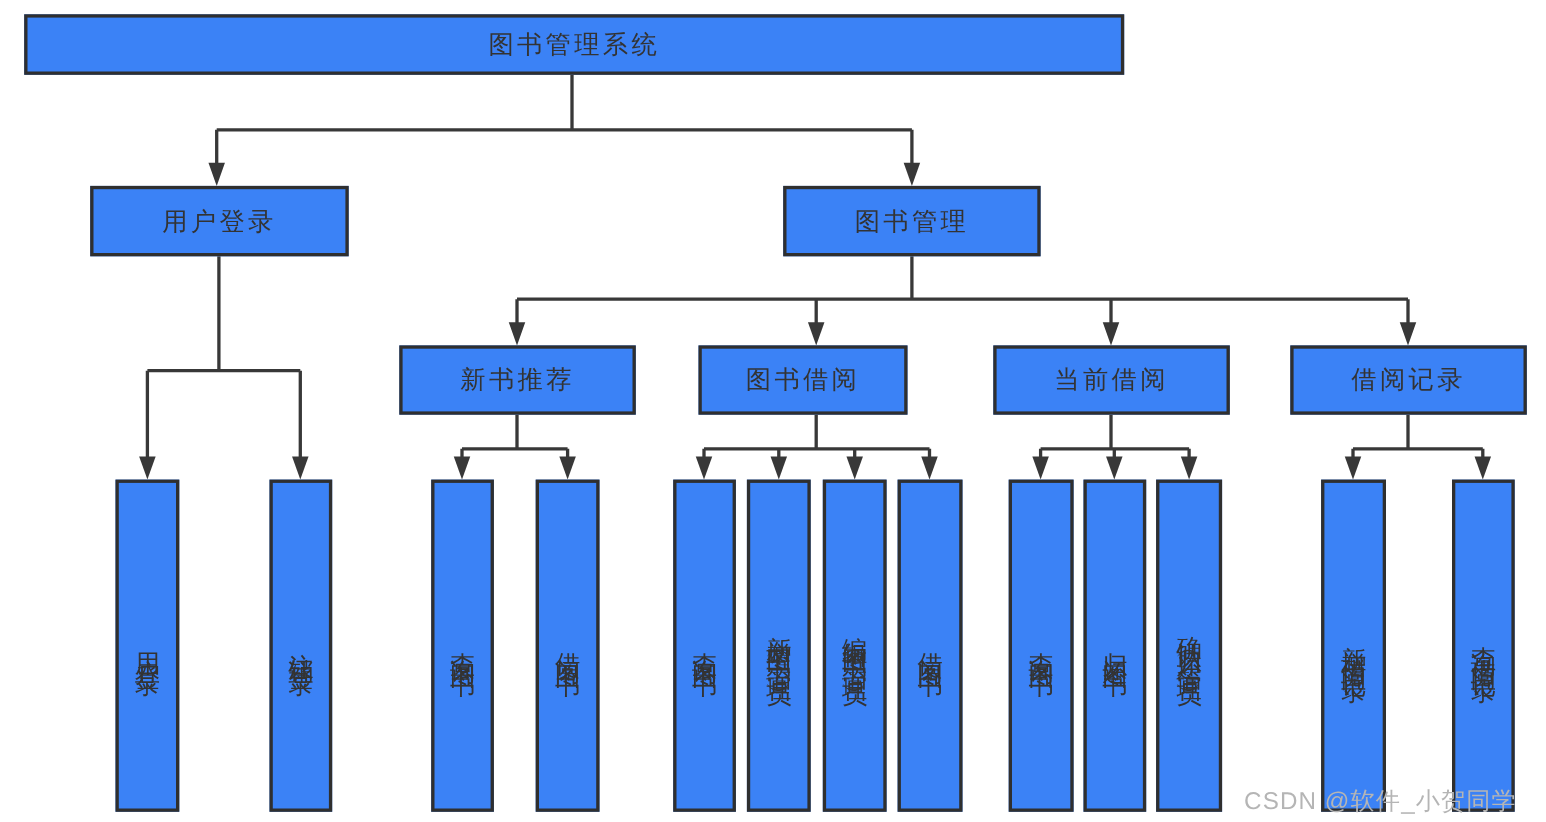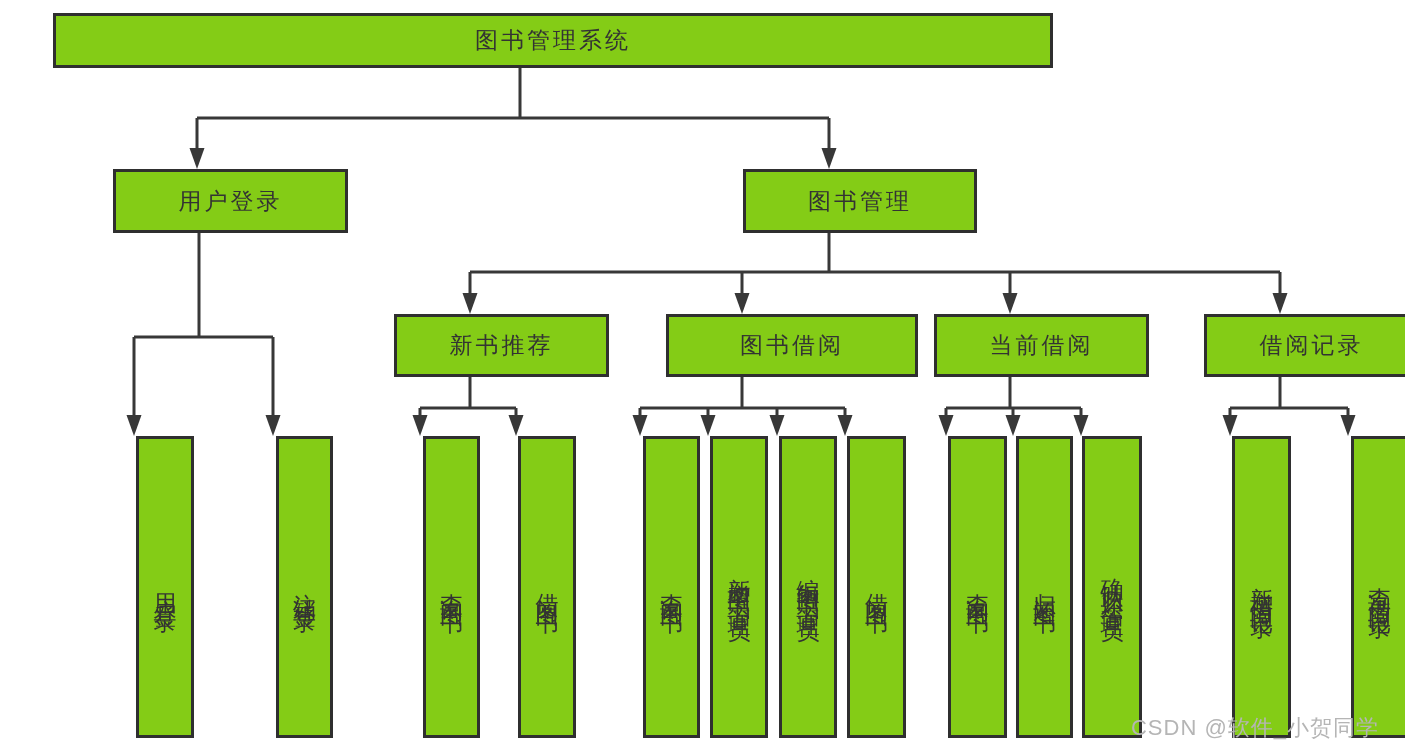--- a/index.html
+++ b/index.html
@@ -19,31 +19,30 @@
     position: absolute;
     left: 0;
     top: 0;
     width: 1405px;
     height: 747px;
     z-index: 1;
   }
   .box {
     position: absolute;
     box-sizing: border-box;
-    background: #84cc16;
+    background: #3b82f6;
     border: 3px solid #2f2f2f;
     color: #333333;
     display: flex;
     align-items: center;
     justify-content: center;
     font-size: 23px;
     letter-spacing: 3px;
     z-index: 2;
     white-space: nowrap;
-    margin-left: 31px;
   }
   .leaf {
     top: 436px;
     height: 302px;
     writing-mode: vertical-rl;
     text-orientation: mixed;
     letter-spacing: 6px;
     line-height: 1.0;
     white-space: normal;
   }
@@ -94,21 +93,21 @@
       <polygon points="1340.5,415 1355.5,415 1348,436"></polygon>
     </g>
   </svg>
 
   <div class="box" style="left:22px; top:13px; width:1000px; height:55px;">图书管理系统</div>
 
   <div class="box" style="left:82px; top:169px; width:235px; height:64px;">用户登录</div>
   <div class="box" style="left:363px; top:314px; width:215px; height:63px;">新书推荐</div>
 
   <div class="box" style="left:712px; top:169px; width:234px; height:64px;">图书管理</div>
-  <div class="box" style="left:635px; top:314px; width:252px; height:63px;text-align:right;">图书借阅</div>
+  <div class="box" style="left:635px; top:314px; width:190px; height:63px;text-align:right;">图书借阅</div>
   <div class="box" style="left:1173px; top:314px; width:215px; height:63px;">借阅记录</div>
   <div class="box" style="left:903px; top:314px; width:215px; height:63px;">当前借阅</div>
 
   <div class="box leaf" style="left:105px; width:58px;">用户登录</div>
   <div class="box leaf" style="left:245px; width:57px;">注销登录</div>
 
   <div class="box leaf" style="left:392px; width:57px;">查询图书</div>
   <div class="box leaf" style="left:487px; width:58px;">借阅图书</div>
 
   <div class="box leaf" style="left:612px; width:57px;">查询图书</div>

